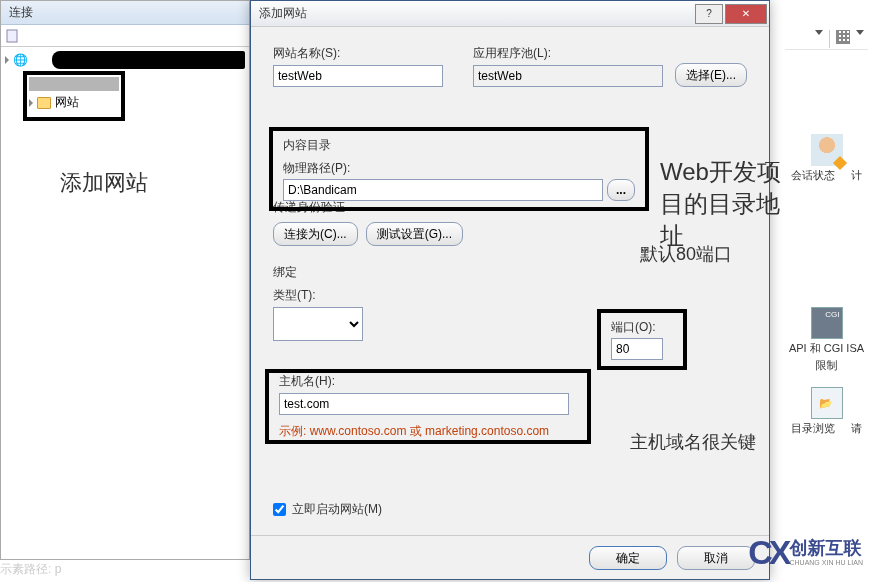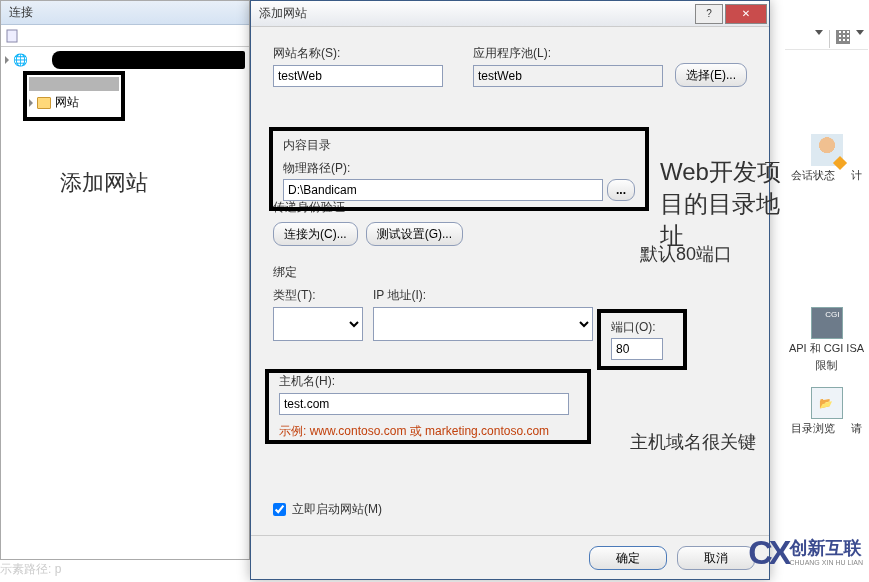--- a/index.html
+++ b/index.html
@@ -359,26 +359,20 @@
     </div>
 
     <div class="group-title" style="margin-top:18px">绑定</div>
     <div class="row" style="gap:10px; align-items:flex-start">
       <div class="col">
         <span class="lbl">类型(T):</span>
         <select style="width:90px">
           <option>http</option>
         </select>
       </div>
-      <div class="col" style="flex:1">
-        <span class="lbl">IP 地址(I):</span>
-        <select style="width:220px">
-          <option>全部未分配</option>
-        </select>
-      </div>
     </div>
 
     <div class="black-box black-box-port">
       <span class="lbl">端口(O):</span>
       <input type="text" style="width: 52px; margin-top: 2px; display: block;" value="80">
     </div>
 
     <div class="black-box black-box-host">
       <span class="lbl">主机名(H):</span>
       <input type="text" style="width: 290px; margin-top: 3px; display: block;" value="test.com">

